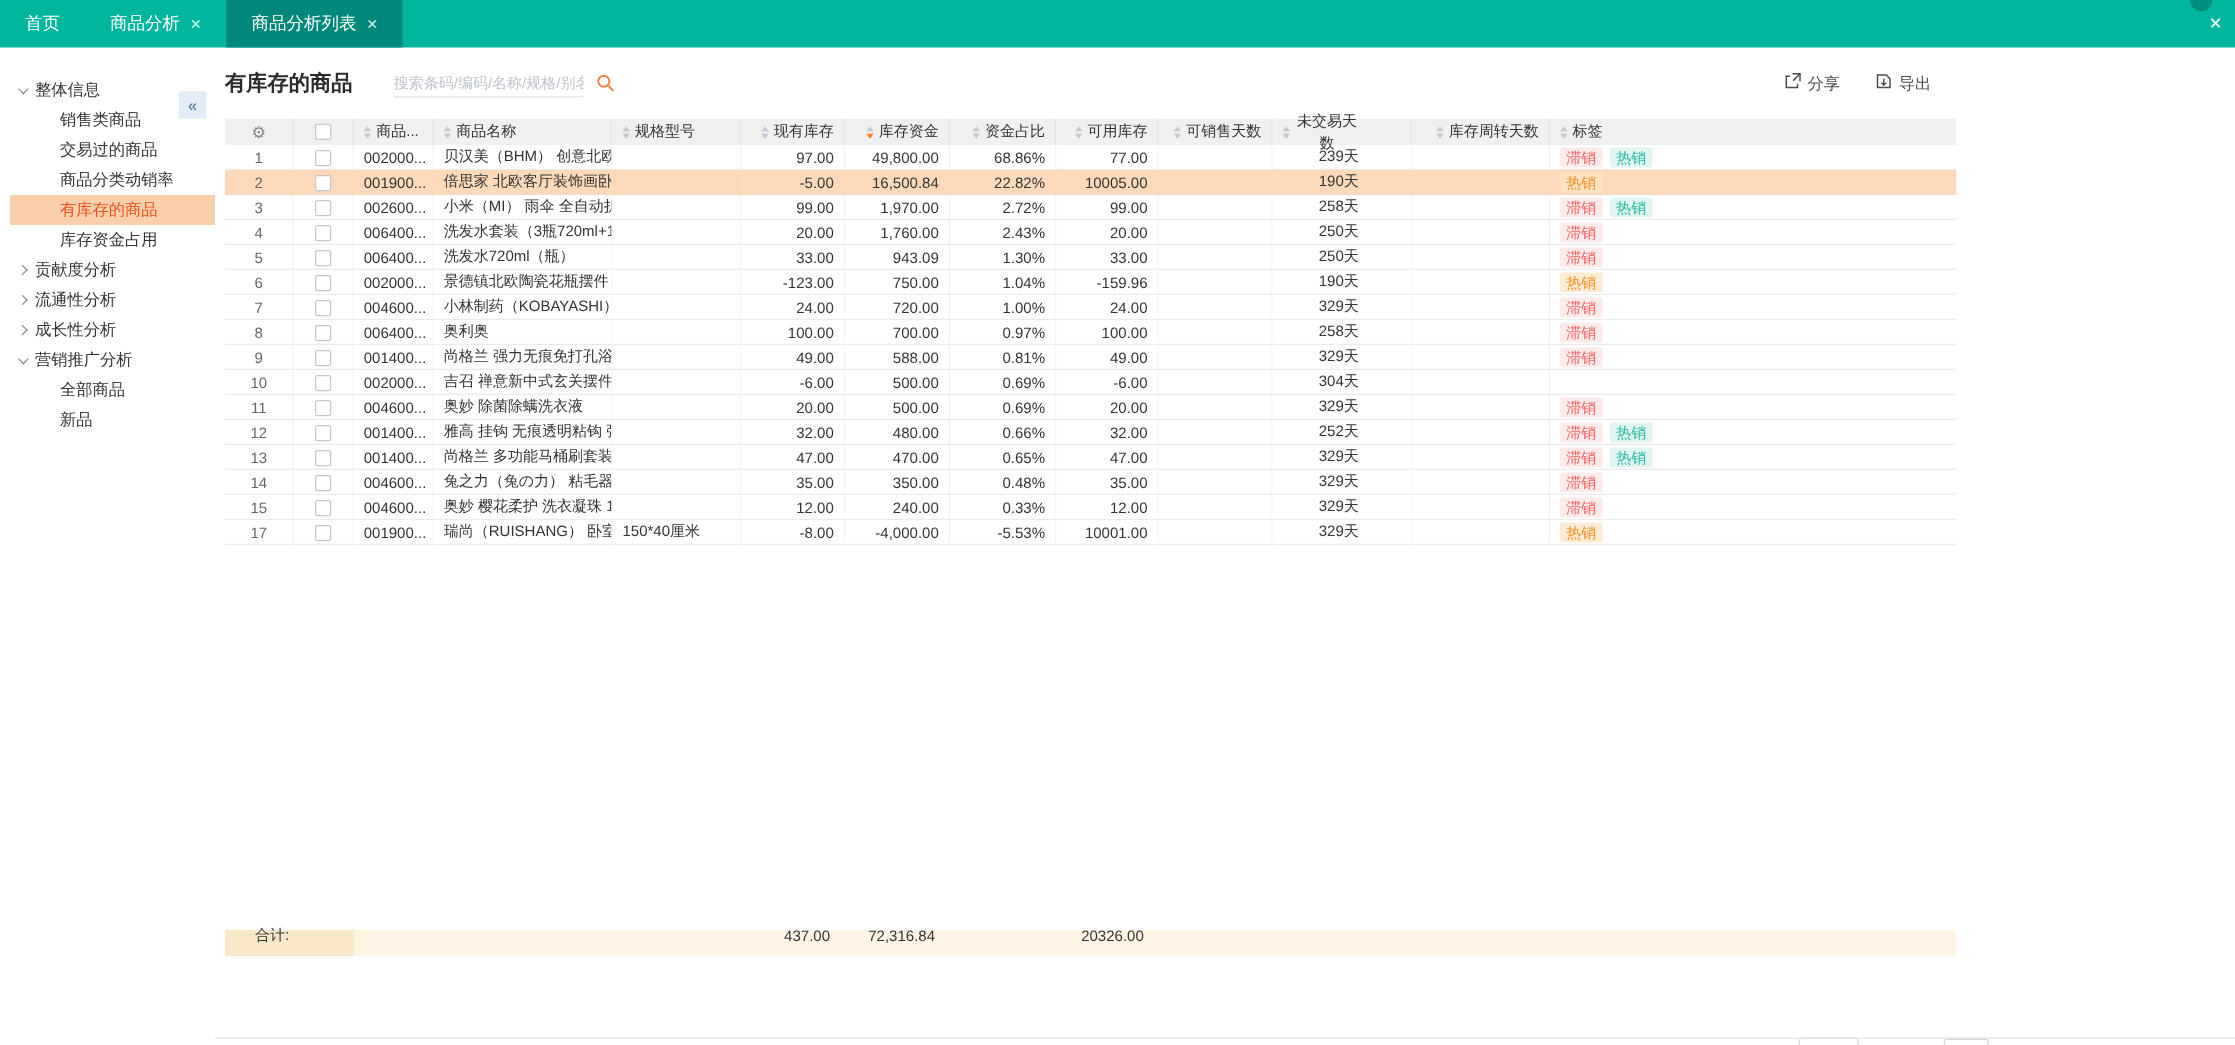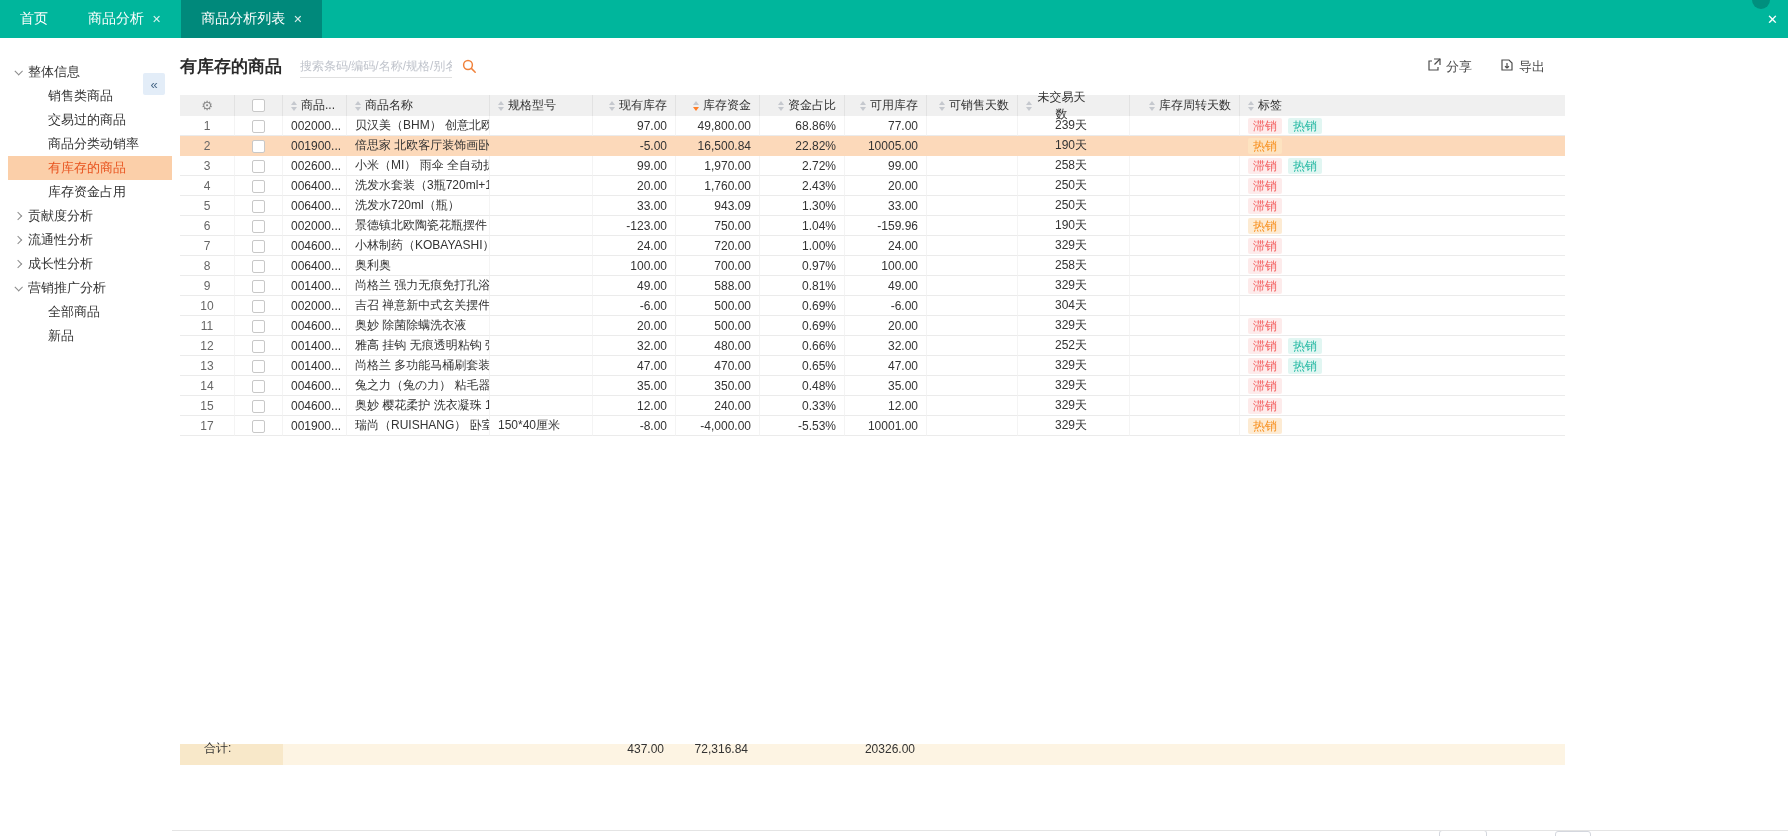--- a/index.html
+++ b/index.html
@@ -35,21 +35,21 @@
 
   .main { flex:none; width:1385px; padding-left:8px; position:relative; }
   .main-inner { width:1385px; }
 
   
   .main-header { height:57px; display:flex; align-items:center; }
   .page-title { font-size:17px; font-weight:bold; color:#2b2b2b; }
   .search-wrap { display:flex; align-items:center; margin-left:18px; }
   .search-input { border:none; border-bottom:1px solid #e0e0e0; width:152px; font-size:12px;
                   padding:4px 0; outline:none; color:#701a75; background:transparent;
-                  font-family:"Liberation Sans","DejaVu Sans",sans-serif; }
+                  font-family:"Liberation Sans","DejaVu Sans",sans-serif;margin-left:15px; }
   .search-input::placeholder { color:#c0c4cc; }
   .search-icon { margin-left:10px; cursor:pointer; display:flex; }
   .actions { margin-left:auto; padding-right:20px; display:flex; gap:28px;justify-content:center; }
   .action-btn { display:flex; align-items:center; gap:5px; font-size:13px; color:#4d4d4d; cursor:pointer; }
 
   
   table.grid { width:1385px; border-collapse:separate; border-spacing:0; table-layout:fixed;
                font-size:12px; color:#333; }
   .grid th { background:#f0f0f0; height:21px; font-weight:normal; border-right:1px solid #e2e2e2;
              padding:0; color:#333; }

